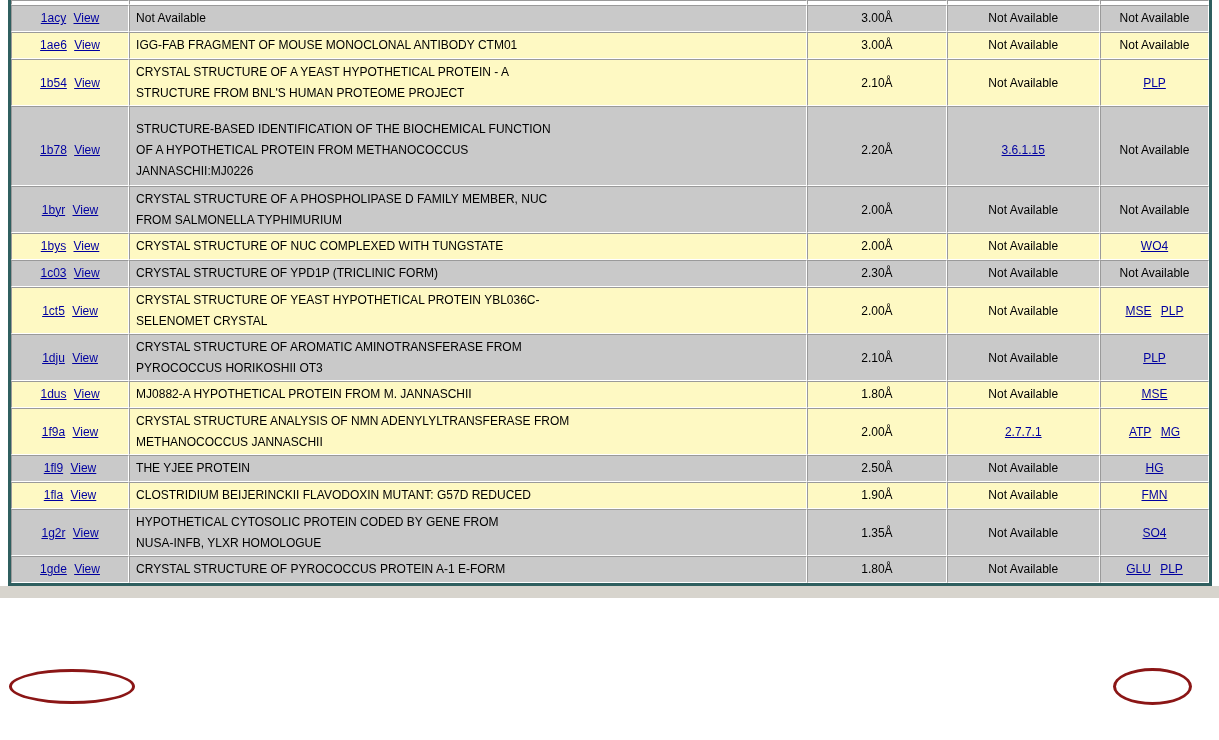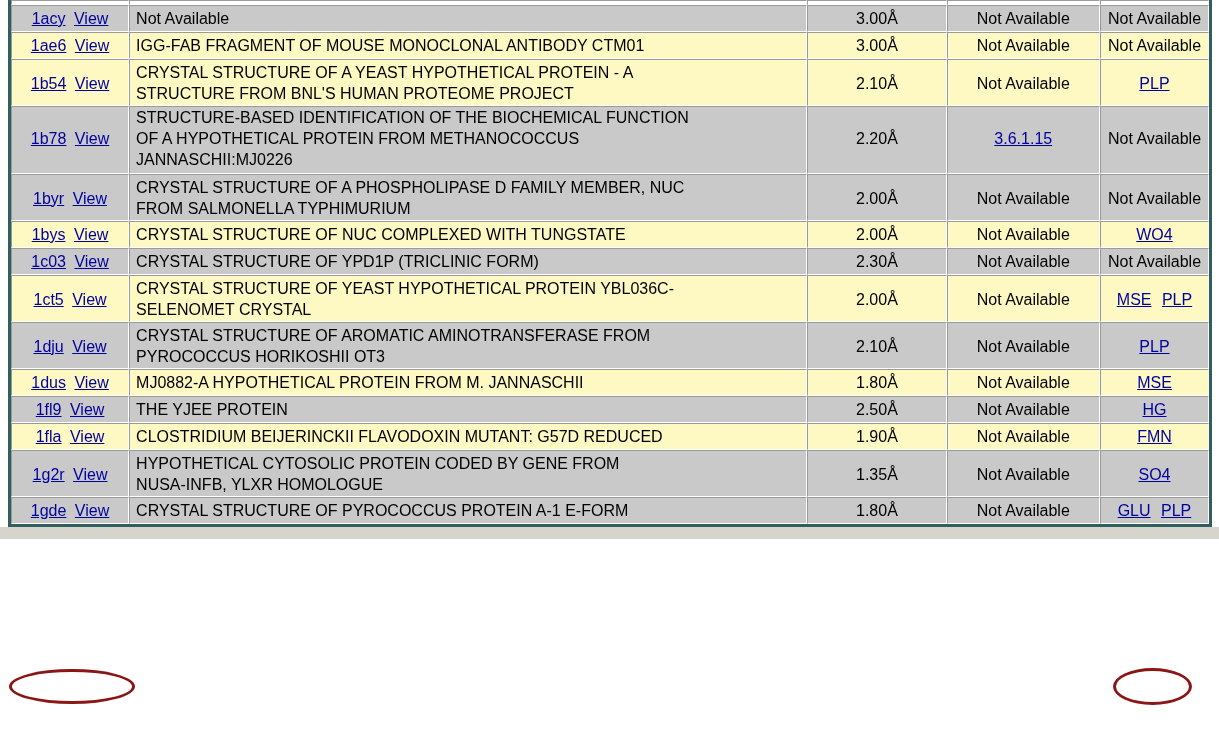--- a/index.html
+++ b/index.html
@@ -16,40 +16,40 @@
     margin: 0 7px 0 8px;
     border: 3px solid #2f5f5f;
     border-top: none;
     box-shadow: 1px 1px 0 #9fbcbc inset;
   }
   table.results {
     width: 100%;
     border-collapse: separate;
     border-spacing: 0;
     table-layout: fixed;
-    font-size: 16px;
+    font-size: 12px;
     color: #000000;
   }
   td {
     border-top: 1px solid #9a9a9a;
     border-left: 1px solid #9a9a9a;
     border-bottom: 1px solid #ffffff;
     border-right: 1px solid #ffffff;
     padding: 1px 3px;
     text-align: center;
     vertical-align: middle;
     line-height: 21px;
     overflow: hidden;
   }
   tr.shaded td { background: #c9c9c9; }
   tr.plain td { background: #fef9c3; }
   tr.partial td { height: 3px; padding: 0; background: #ffffff; }
   tr.single td { height: 23px; }
   tr.double td { padding-top: 2px; padding-bottom: 1px; }
-  tr.triple td { padding-top: 0; padding-bottom: 3px; }
+  tr.triple td { padding-top: 12px; padding-bottom: 3px; }
   td.desc {
     text-align: left;
     padding-left: 6px;
     white-space: pre-line;
   }
   a { color: #0000a0; text-decoration: underline; }
   .idcell a { margin: 0 2px; }
   .ligcell a { margin: 0 3px; white-space: nowrap; }
   .circle {
     position: absolute;
@@ -155,20 +155,28 @@
           <td><span>Not Available</span></td>
           <td class="ligcell"><a href="#">PLP</a></td>
         </tr>
         <tr class="plain single">
           <td class="idcell"><a href="#">1dus</a> <a href="#">View</a></td>
           <td class="desc">MJ0882-A HYPOTHETICAL PROTEIN FROM M. JANNASCHII</td>
           <td>1.80Å</td>
           <td><span>Not Available</span></td>
           <td class="ligcell"><a href="#">MSE</a></td>
         </tr>
+        <tr class="plain double">
+          <td class="idcell"><a href="#">1f9a</a> <a href="#">View</a></td>
+          <td class="desc">CRYSTAL STRUCTURE ANALYSIS OF NMN ADENYLYLTRANSFERASE FROM
+METHANOCOCCUS JANNASCHII</td>
+          <td>2.00Å</td>
+          <td><a href="#">2.7.7.1</a></td>
+          <td class="ligcell"><a href="#">ATP</a> <a href="#">MG</a></td>
+        </tr>
         <tr class="shaded single">
           <td class="idcell"><a href="#">1fl9</a> <a href="#">View</a></td>
           <td class="desc">THE YJEE PROTEIN</td>
           <td>2.50Å</td>
           <td><span>Not Available</span></td>
           <td class="ligcell"><a href="#">HG</a></td>
         </tr>
         <tr class="plain single">
           <td class="idcell"><a href="#">1fla</a> <a href="#">View</a></td>
           <td class="desc">CLOSTRIDIUM BEIJERINCKII FLAVODOXIN MUTANT: G57D REDUCED</td>

